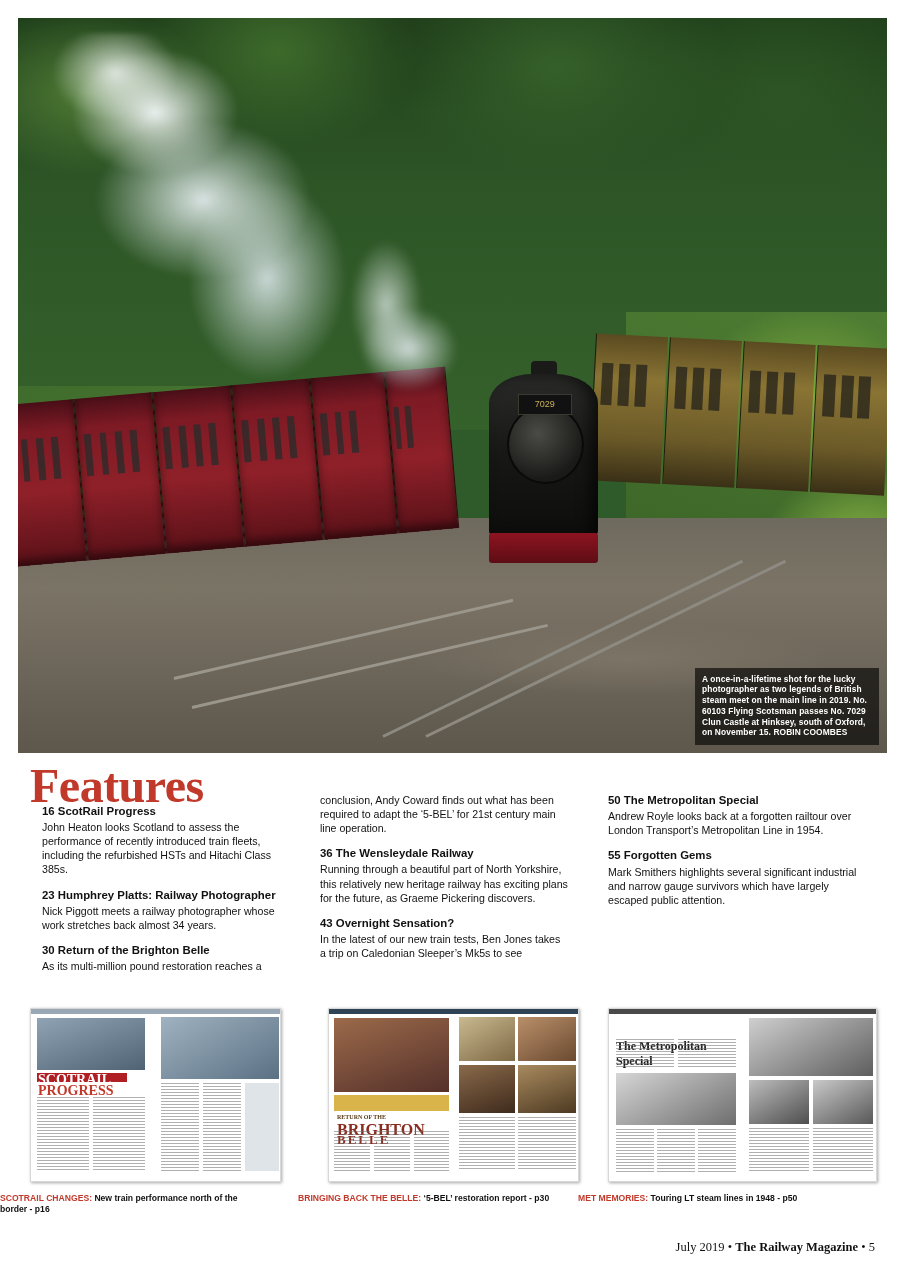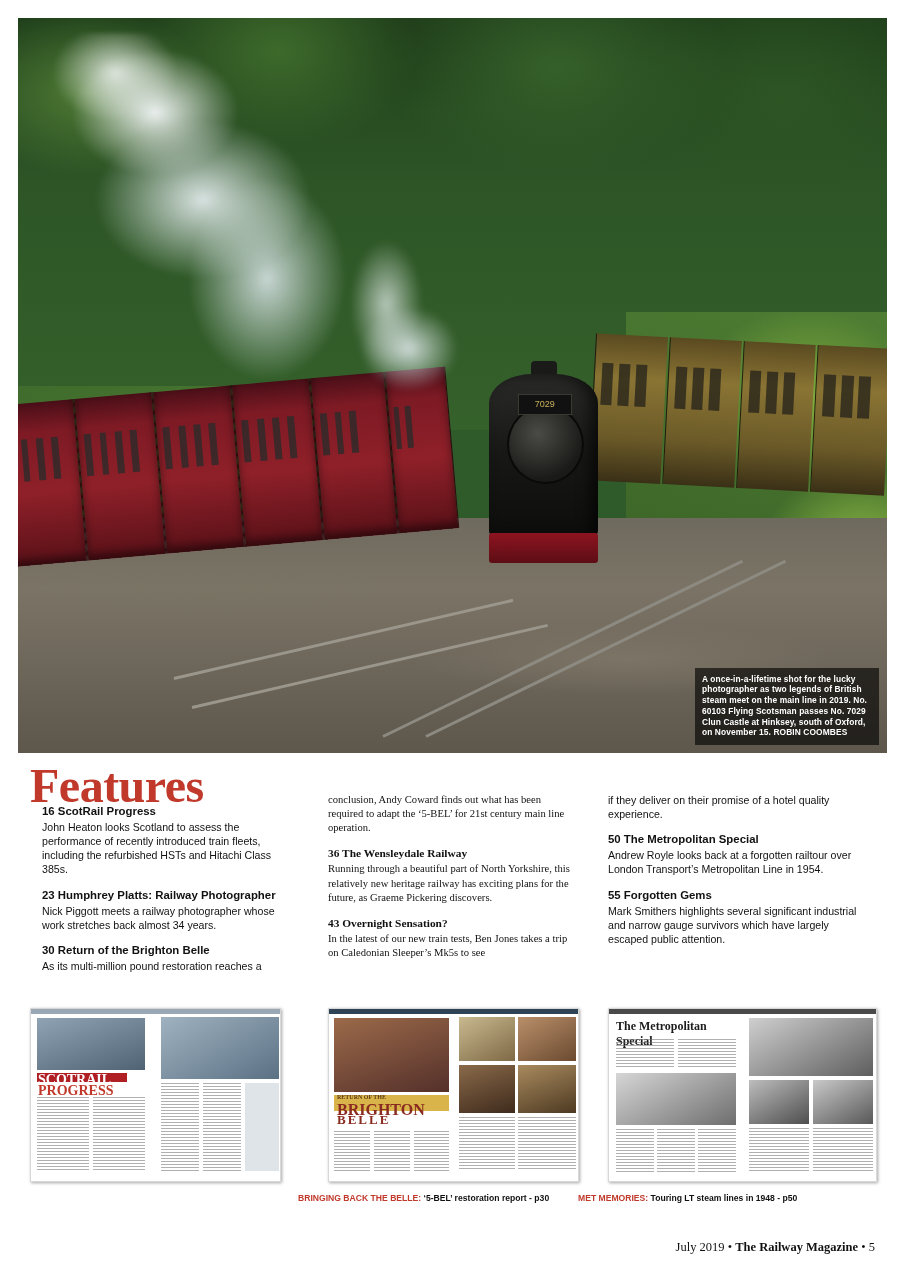--- a/index.html
+++ b/index.html
@@ -168,21 +168,21 @@
     letter-spacing:-0.5px;
   }
   .cols{
     position:absolute;left:30px;top:793px;width:845px;height:215px;
   }
   .col{
     position:absolute;top:0;width:249px;
     font-size:10.6px;line-height:1.33;color:#111;
   }
   .col.c1{left:12px;margin-top:11px;}
-  .col.c2{left:298px;font-family:Liberation Serif, serif;}
+  .col.c2{left:290px;}
   .col.c3{left:578px;}
   .item-head{font-weight:bold;font-size:11.4px;margin:0 0 2px 0;line-height:1.25;}
   .item-body{margin:0 0 12px 0;}
   .col p{margin:0 0 11px 0;}
 
   
   .thumbs{position:absolute;left:30px;top:1008px;width:845px;height:180px;}
   .thumb{
     position:absolute;top:0;height:172px;
     background:#ffffff;
@@ -198,21 +198,21 @@
   .tpage.right{left:50%;width:50%;}
   .tband{position:absolute;left:0;top:0;width:100%;height:5px;background:#9aa7b5;}
   .tband.dark{background:#2f4356;}
   .tphoto{position:absolute;background:#7c8a96;}
   .tlines{position:absolute;background:
     repeating-linear-gradient(180deg,#6f6f6f 0 1px, rgba(0,0,0,0) 1px 3px);
     opacity:.55;}
   .tredbar{position:absolute;background:#b01f24;}
   .tyellow{position:absolute;background:#e8c33c;}
   .theadline{position:absolute;font-weight:bold;color:#c0392b;font-size:14px;font-family:"Liberation Serif",serif;}
-  .tserif{position:absolute;font-family:"Liberation Serif",serif;font-weight:bold;}
+  .tserif{position:absolute;font-family:"Liberation Serif",serif;font-weight:bold;margin-top:20px;}
 
   .tcap{
     position:absolute;font-size:8.6px;line-height:1.3;font-weight:bold;color:#111;
   }
   .tcap .lead{color:#c0392b;}
   .tcap.p1{left:0;top:1193px;width:262px;}
   .tcap.p2{left:298px;top:1193px;width:262px;}
   .tcap.p3{left:578px;top:1193px;width:290px;}
 
   .footer{
@@ -329,21 +329,20 @@
 
     <div class="col c2">
       <p class="item-body">conclusion, Andy Coward finds out what has been required to adapt the ‘5-BEL’ for 21st century main line operation.</p>
       <div class="item-head">36 The Wensleydale Railway</div>
       <p class="item-body">Running through a beautiful part of North Yorkshire, this relatively new heritage railway has exciting plans for the future, as Graeme Pickering discovers.</p>
       <div class="item-head">43 Overnight Sensation?</div>
       <p class="item-body">In the latest of our new train tests, Ben Jones takes a trip on Caledonian Sleeper’s Mk5s to see</p>
     </div>
 
     <div class="col c3">
-      <p class="item-body">if they deliver on their promise of a hotel quality experience.</p>
       <div class="item-head">50 The Metropolitan Special</div>
       <p class="item-body">Andrew Royle looks back at a forgotten railtour over London Transport’s Metropolitan Line in 1954.</p>
       <div class="item-head">55 Forgotten Gems</div>
       <p class="item-body">Mark Smithers highlights several significant industrial and narrow gauge survivors which have largely escaped public attention.</p>
     </div>
   </div>
 
   <div class="thumbs">
 
     <div class="thumb t1">
@@ -403,20 +402,23 @@
         <div class="tband" style="background:#4a4a4a;"></div>
         <div class="tphoto" style="left:6px;top:9px;width:124px;height:58px;background:linear-gradient(150deg,#cfcfcf,#5e5e5e);"></div>
         <div class="tphoto" style="left:6px;top:71px;width:60px;height:44px;background:linear-gradient(150deg,#bdbdbd,#4e4e4e);"></div>
         <div class="tphoto" style="left:70px;top:71px;width:60px;height:44px;background:linear-gradient(150deg,#c9c9c9,#585858);"></div>
         <div class="tlines" style="left:6px;top:119px;width:60px;height:45px;"></div>
         <div class="tlines" style="left:70px;top:119px;width:60px;height:45px;"></div>
       </div>
     </div>
   </div>
 
+  <div class="tcap p1">
+    <span class="lead">SCOTRAIL CHANGES:</span><span> New train performance north of the border - p16</span>
+  </div>
   <div class="tcap p2">
     <span class="lead">BRINGING BACK THE BELLE:</span><span> ‘5-BEL’  restoration report - p30</span>
   </div>
   <div class="tcap p3">
     <span class="lead">MET MEMORIES:</span><span> Touring LT steam lines in 1948 - p50</span>
   </div>
 
   <div class="footer">
     <span>July 2019 • </span><span class="mag">The Railway Magazine</span><span> • 5</span>
   </div>

